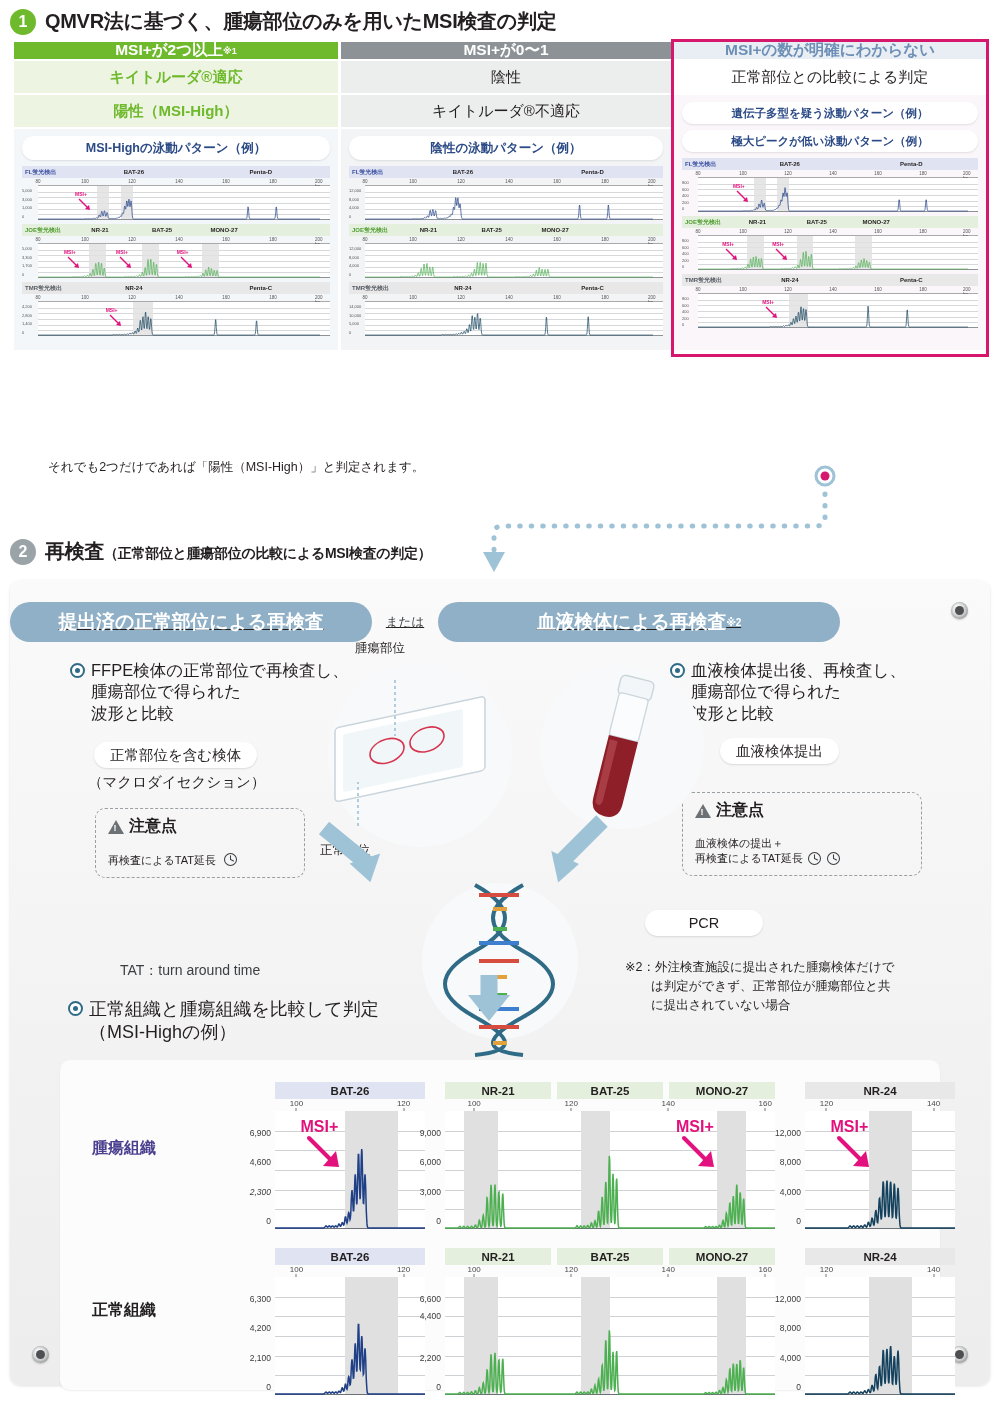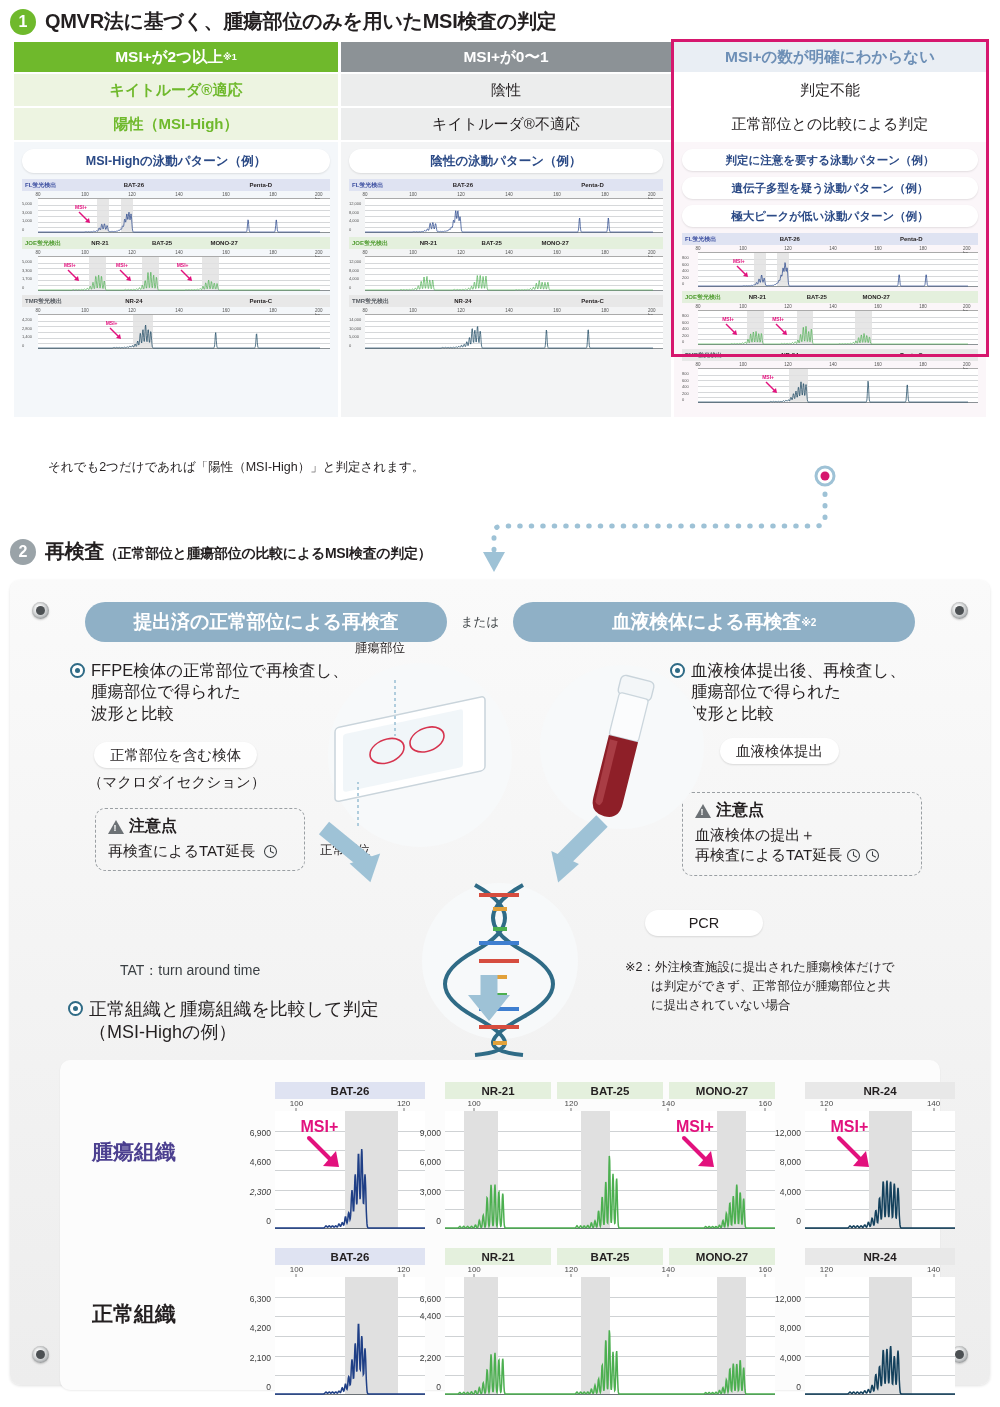--- a/index.html
+++ b/index.html
@@ -24,21 +24,21 @@
   .sec-title { font-size: 20px; font-weight: bold; letter-spacing: -.3px; white-space: nowrap; }
   .sec-title .sub { font-size: 14px; font-weight: bold; }
 
   
   .tbl { position: absolute; left: 14px; top: 42px; width: 972px; display: flex; }
   .col { display: flex; flex-direction: column; }
   .col.c1 { width: 324px; }
   .col.c2 { width: 330px; margin-left: 3px; }
   .col.c3 { width: 312px; margin-left: 3px; position: relative; }
   .cell { display: flex; align-items: center; justify-content: center; text-align: center; }
-  .hdr { height: 30px; font-size: 15.5px; font-weight: bold; color: #fff; }
+  .hdr { height: 17px; font-size: 15.5px; font-weight: bold; color: #fff; }
   .hdr.green { background: #6fb92c; }
   .hdr.gray  { background: #8c9296; }
   .hdr.pink  { background: #e9eef4; color:#6d8fb6; }
   .r2 { height: 32px; font-size: 15px; font-weight: bold; margin-top: 2px; }
   .r2.l { background:#edf4e1; color:#6fb92c; }
   .r2.m { background:#eceded; color:#231f20; font-weight:normal; }
   .r2.r { background:#ffffff; color:#231f20; font-weight:normal; }
   .r3 { height: 32px; font-size: 15px; margin-top: 2px; }
   .r3.l { background:#edf4e1; color:#6fb92c; font-weight:bold; }
   .r3.m { background:#eceded; color:#231f20; }
@@ -103,21 +103,21 @@
   }
   .screw {
     position:absolute; width:17px; height:17px; border-radius:50%;
     background: radial-gradient(circle at 35% 30%, #ffffff 0%, #d8dadb 45%, #9fa3a6 100%);
     box-shadow: inset 0 0 3px rgba(0,0,0,.35), 0 1px 2px rgba(0,0,0,.2);
   }
   .screw::after {
     content:''; position:absolute; left:4px; top:4px; width:9px; height:9px;
     border-radius:50%; background:#4c5053;
   }
-  .tabbar { position:absolute; top:22px; left:0; width:100%; display:flex; align-items:center; justify-content:center; gap:0; }
+  .tabbar { position:absolute; top:22px; left:0; width:100%; display:flex; align-items:center; gap:0;text-decoration:underline; }
   .tab {
     background:#8fb0c6; color:#fff; border-radius:22px; height:40px;
     display:flex; align-items:center; justify-content:center;
     font-size:19px; font-weight:bold; letter-spacing:-.2px;
   }
   .tab.t1 { width: 362px; }
   .tab.t2 { width: 402px; }
   .or { width:66px; text-align:center; font-size:12.5px; color:#3f4447; }
   .tab sup { font-size:10px; }
 
@@ -131,21 +131,21 @@
 
   .wpill {
     background:#fff; border-radius:14px; height:26px; padding:0 16px;
     display:inline-flex; align-items:center; justify-content:center;
     font-size:14.5px; box-shadow:0 1px 2px rgba(0,0,0,.12);
   }
   .cautionbox {
     border:1.5px dashed #9a9fa3; border-radius:10px; padding:7px 12px 9px; background:transparent;
   }
   .caution-t { display:flex; align-items:center; gap:5px; font-size:16px; font-weight:bold; }
-  .caution-b { font-size:15px; line-height:1.35; margin-top:4px; }
+  .caution-b { font-size:11px; line-height:1.35; margin-top:15px; }
   .tri { width:0;height:0;border-left:8px solid transparent;border-right:8px solid transparent;border-bottom:14px solid #6c7175; position:relative; }
   .tri::after { content:'!'; position:absolute; left:-2.5px; top:3px; font-size:9px; color:#fff; font-weight:bold; }
   .fn2 { position:absolute; font-size:12.5px; line-height:1.5; }
   .fn2 .ind { padding-left: 26px; }
 
   
   .cmp {
     position:absolute; left:60px; top:1060px; width:880px; height:330px;
     background:#fcfcfc; border-radius:10px; box-shadow:0 1px 2px rgba(0,0,0,.07);
   }
@@ -157,21 +157,21 @@
   .mh-green { background:#e4f0dd; }
   .mh-gray  { background:#e8e8e8; }
   .caxis { height:12px; position:relative; font-size:8px; color:#4a4a4a; }
   .caxis span { position:absolute; top:0; transform:translateX(-50%); }
   .caxis .tick { position:absolute; top:9px; width:1px; height:3px; background:#777; transform:translateX(-50%); }
   .cplot { position:relative; background:#fff; border-bottom:1px solid #6b7176; }
   .cplot .grid { position:absolute; left:0; right:0; border-top:1px solid #cfd2d4; }
   .cplot .band { position:absolute; top:0; bottom:0; background:#e0e0e0; }
   .cy { position:absolute; font-size:8.5px; color:#3a3a3a; transform:translateY(-50%); text-align:right; }
   .cmsi { position:absolute; color:#e2117d; font-size:16px; font-weight:bold; }
-  .rowlabel { position:absolute; font-size:21px; font-weight:bold;text-align:right; }
+  .rowlabel { position:absolute; font-size:16px; font-weight:bold;text-align:right; }
 
   svg { display:block; overflow: visible; }
 </style>
 </head>
 <body>
 
 <div class="page">
 
   <div class="sec-head" style="position:absolute;left:10px;top:8px;">
     <div class="num-badge green">1</div>
@@ -429,24 +429,22 @@
               </div>
             </div>
           </div>
       </div>
     </div>
 
     <div class="col c3">
       <div class="cell hdr pink">
         <span>MSI+の数が明確にわからない</span>
       </div>
-      <div class="cell r2 r">判定不能</div>
       <div class="cell r3 r">正常部位との比較による判定</div>
       <div class="panel-body">
-        <div class="pill">判定に注意を要する泳動パターン（例）</div>
         <div class="pill">遺伝子多型を疑う泳動パターン（例）</div>
         <div class="pill">極大ピークが低い泳動パターン（例）</div>
         <div class="egram" id="eg-p2">
             <div class="egram-row">
               <div class="egram-hdr eh-fl">
                 <span class="eh-lbl eh-ch-fl">FL蛍光検出</span>
                 <span class="eh-lbl eh-mk" style="left: 107.8px; transform: translateX(-50%);">BAT-26</span>
                 <span class="eh-lbl eh-mk" style="left: 229.3px; transform: translateX(-50%);">Penta-D</span>
               </div>
               <div class="axis" style="margin-left: 16px;">

